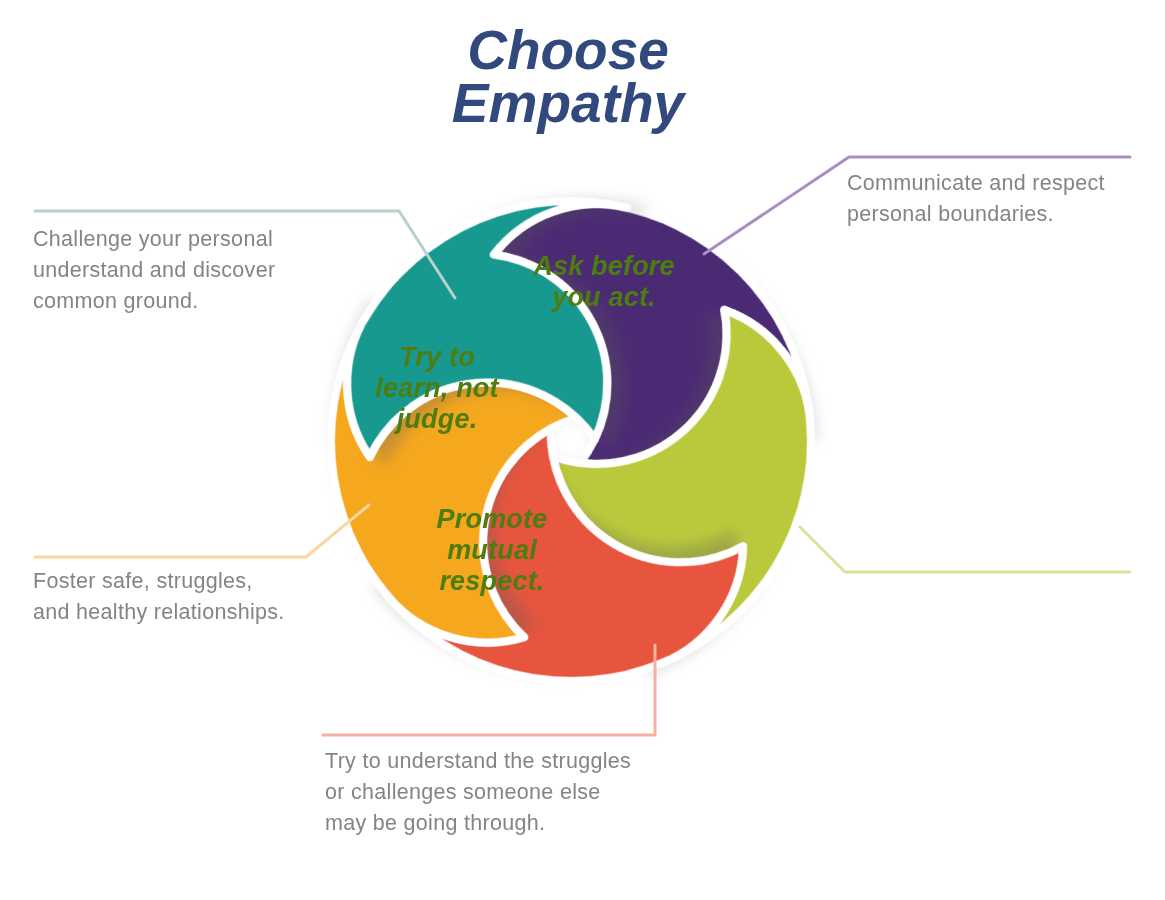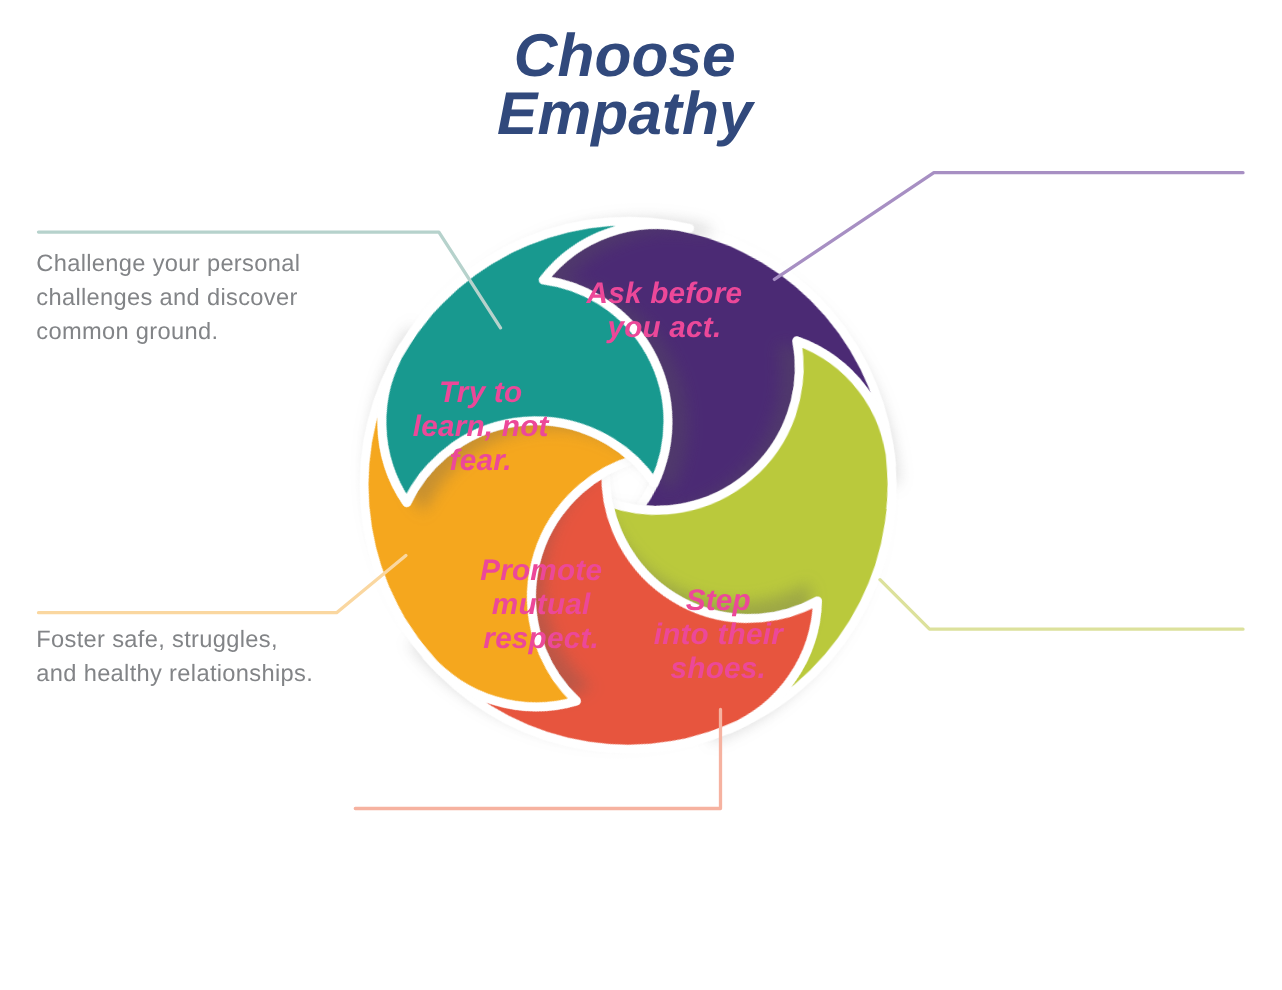--- a/index.html
+++ b/index.html
@@ -43,21 +43,21 @@
     font-style: italic;
     color: #31497c;
     letter-spacing: 0px;
     white-space: pre-line;
   }
 
   .petal-label {
     position: absolute;
     transform: translate(-50%, -50%);
     text-align: center;
-    color: #ec4899;
+    color: #4d7c0f;
     font-weight: bold;
     font-style: italic;
     font-size: 27px;
     line-height: 31px;
     letter-spacing: 0.2px;
     white-space: pre-line;
     pointer-events: none;
   }
 
   .note {
@@ -88,29 +88,31 @@
     <polyline class="connector" points="655,645 655,735 323,735" stroke="#f6b2a0"></polyline>
     <polyline class="connector" points="35,557 306,557 369,505" stroke="#fad7a0"></polyline>
     <polyline class="connector" points="35,211 399,211 455,298" stroke="#b6d2cc"></polyline>
   </svg>
 
   <div class="title">Choose
 Empathy</div>
 
   <div class="petal-label" style="left:604px; top:282px;">Ask before
 you act.</div>
-  <div class="petal-label" style="left:653px; top:577px;">Step
-into their
-shoes.</div>
   <div class="petal-label" style="left:492px; top:550px;">Promote
 mutual
 respect.</div>
   <div class="petal-label" style="left:437px; top:388px;">Try to
 learn, not
-fear.</div>
+judge.</div>
 
+  <div class="note" style="left:847px; top:168px;">Communicate and respect
+personal boundaries.</div>
+  <div class="note" style="left:325px; top:746px;">Try to understand the struggles
+or challenges someone else
+may be going through.</div>
   <div class="note" style="left:33px; top:566px;">Foster safe, struggles,
 and healthy relationships.</div>
   <div class="note" style="left:33px; top:224px;">Challenge your personal
-challenges and discover
+understand and discover
 common ground.</div>
 
 </div>
 
 </body></html>

